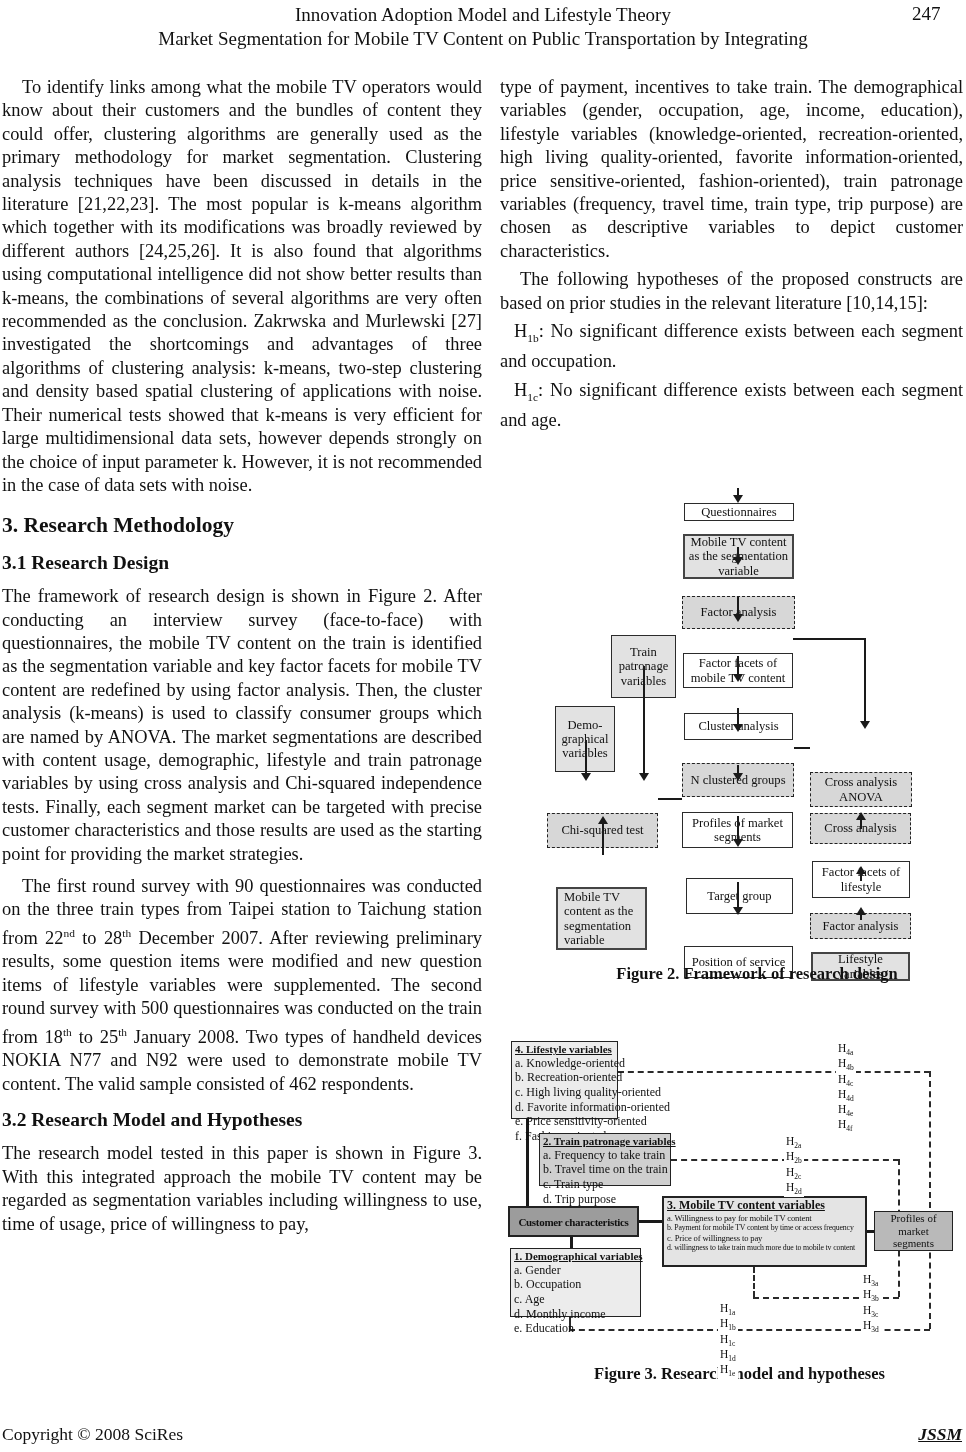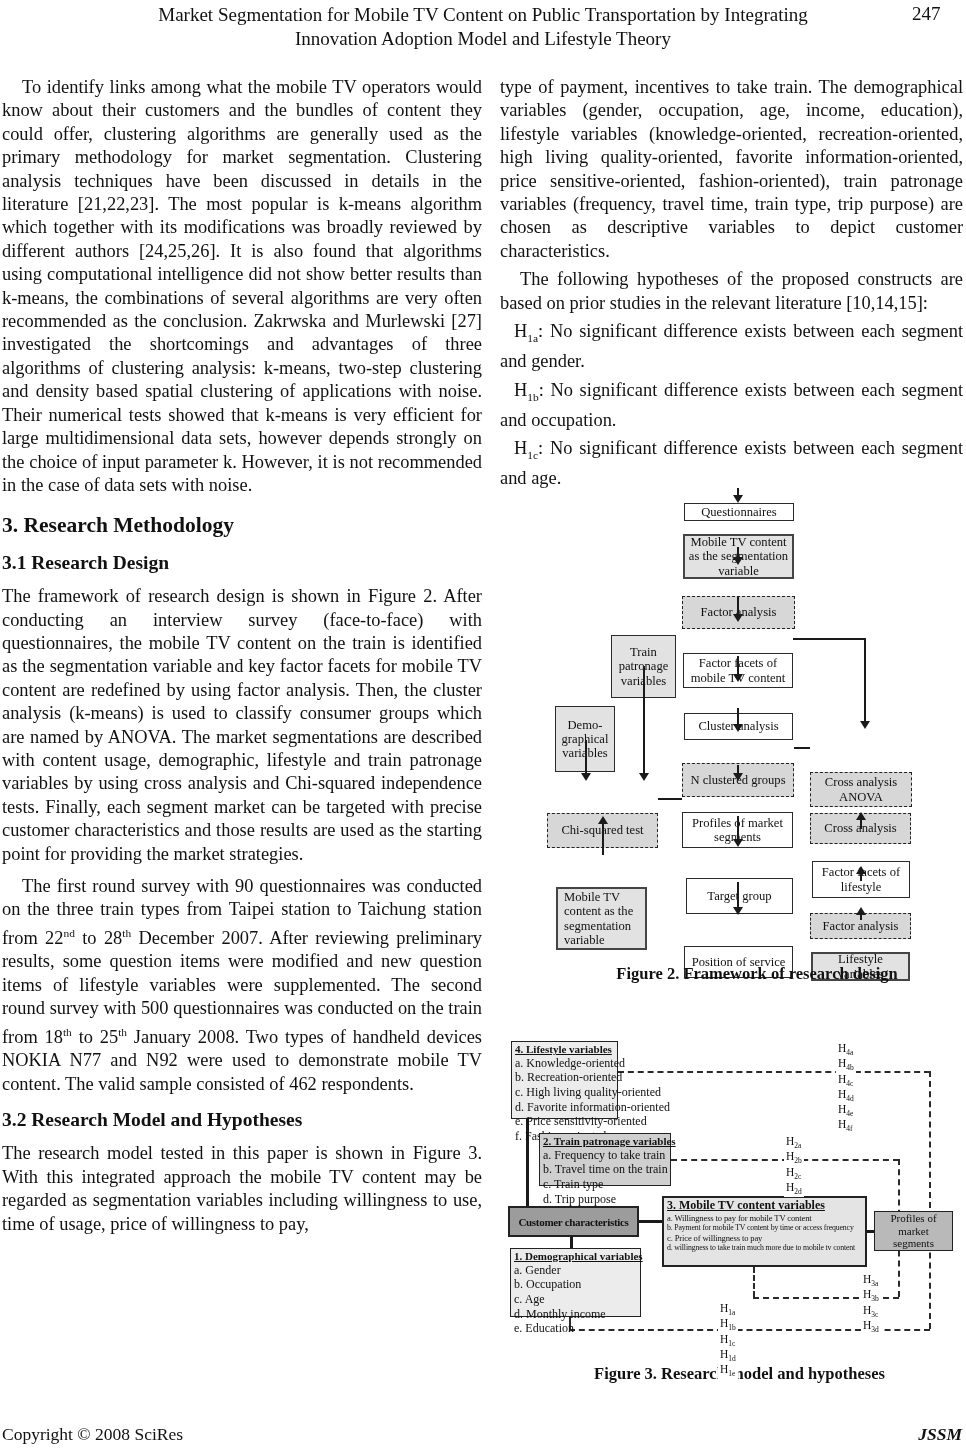--- a/index.html
+++ b/index.html
@@ -49,45 +49,44 @@
   .f3box .it{font-size:12px;line-height:1.22;white-space:nowrap;}
   .f3box.small .it{font-size:7.8px;letter-spacing:-0.15px;}
   .f3box.dark{background:#9c9c9c;border-width:2.2px;display:flex;align-items:center;justify-content:center;}
   .f3box.mid{background:#b9b9b9;display:flex;align-items:center;justify-content:center;text-align:center;}
   .hstack{position:absolute;z-index:4;background:#fff;font-size:11.5px;line-height:11px;padding:0 2px;}
   .hstack sub{font-size:7.5px;}
   .f3line{z-index:1;}
   .fs1{position:absolute;background:#1a1a1a;z-index:2;}
   
   .foot-l{position:absolute;left:2px;top:1424px;font-size:17.5px;}
-  .foot-r{position:absolute;right:4px;top:1424px;font-size:17.5px;font-weight:bold;font-style:italic;}
+  .foot-r{position:absolute;right:4px;top:1424px;font-size:17.5px;font-weight:bold;font-style:italic;text-decoration:underline;}
 </style>
 </head>
 <body>
 
 <div class="hdr-title">
+  <div>Innovation Adoption Model and Lifestyle Theory</div>
   <div>Market Segmentation for Mobile TV Content on Public Transportation by Integrating</div>
-  <div>Innovation Adoption Model and Lifestyle Theory</div>
 </div>
 <div class="page-num">247</div>
 
 <div class="col col-left">
   <p class="ind">To identify links among what the mobile TV operators would know about their customers and the bundles of content they could offer, clustering algorithms are generally used as the primary methodology for market segmentation. Clustering analysis techniques have been discussed in details in the literature [21,22,23]. The most popular is k-means algorithm which together with its modifications was broadly reviewed by different authors [24,25,26]. It is also found that algorithms using computational intelligence did not show better results than k-means, the combinations of several algorithms are very often recommended as the conclusion. Zakrwska and Murlewski [27] investigated the shortcomings and advantages of three algorithms of clustering analysis: k-means, two-step clustering and density based spatial clustering of applications with noise. Their numerical tests showed that k-means is very efficient for large multidimensional data sets, however depends strongly on the choice of input parameter k. However, it is not recommended in the case of data sets with noise.</p>
   <h2 class="sec">3. Research Methodology</h2>
   <h3 class="sec">3.1 Research Design</h3>
   <p>The framework of research design is shown in Figure 2. After conducting an interview survey (face-to-face) with questionnaires, the mobile TV content on the train is identified as the segmentation variable and key factor facets for mobile TV content are redefined by using factor analysis. Then, the cluster analysis (k-means) is used to classify consumer groups which are named by ANOVA. The market segmentations are described with content usage, demographic, lifestyle and train patronage variables by using cross analysis and Chi-squared independence tests. Finally, each segment market can be targeted with precise customer characteristics and those results are used as the starting point for providing the market strategies.</p>
   <p class="ind sp"><span>The first round survey with 90 questionnaires was conducted on the three train types from Taipei station to Taichung station from 22</span><sup>nd</sup><span> to 28</span><sup>th</sup><span> December 2007. After reviewing preliminary results, some question items were modified and new question items of lifestyle variables were supplemented. The second round survey with 500 questionnaires was conducted on the train from 18</span><sup>th</sup><span> to 25</span><sup>th</sup><span> January 2008. Two types of handheld devices NOKIA N77 and N92 were used to demonstrate mobile TV content. The valid sample consisted of 462 respondents.</span></p>
   <h3 class="sec">3.2 Research Model and Hypotheses</h3>
   <p>The research model tested in this paper is shown in Figure 3. With this integrated approach the mobile TV content may be regarded as segmentation variables including willingness to use, time of usage, price of willingness to pay,</p>
 </div>
 
 <div class="col col-right">
   <p>type of payment, incentives to take train. The demographical variables (gender, occupation, age, income, education), lifestyle variables (knowledge-oriented, recreation-oriented, high living quality-oriented, favorite information-oriented, price sensitive-oriented, fashion-oriented), train patronage variables (frequency, travel time, train type, trip purpose) are chosen as descriptive variables to depict customer characteristics.</p>
   <p class="ind">The following hypotheses of the proposed constructs are based on prior studies in the relevant literature [10,14,15]:</p>
-  <p class="hyp"><span>H</span><sub>1a</sub><span>: No significant difference exists between each segment and gender.</span></p>
   <p class="hyp"><span>H</span><sub>1b</sub><span>: No significant difference exists between each segment and occupation.</span></p>
   <p class="hyp"><span>H</span><sub>1c</sub><span>: No significant difference exists between each segment and age.</span></p>
 </div>
 
 <div class="fig" style="left:540px;top:464px;width:426px;height:542px;">
 
   <div class="f2box" style="left:144px;top:7px;width:110px;height:18px;">Questionnaires</div>
   <div class="f2box gray thick" style="left:143px;top:38px;width:111px;height:45px;">Mobile TV content as the segmentation variable</div>
   <div class="f2box dash" style="left:142px;top:100px;width:113px;height:33px;">Factor analysis</div>
   <div class="f2box gray" style="left:71px;top:139px;width:65px;height:63px;">Train patronage variables</div>

